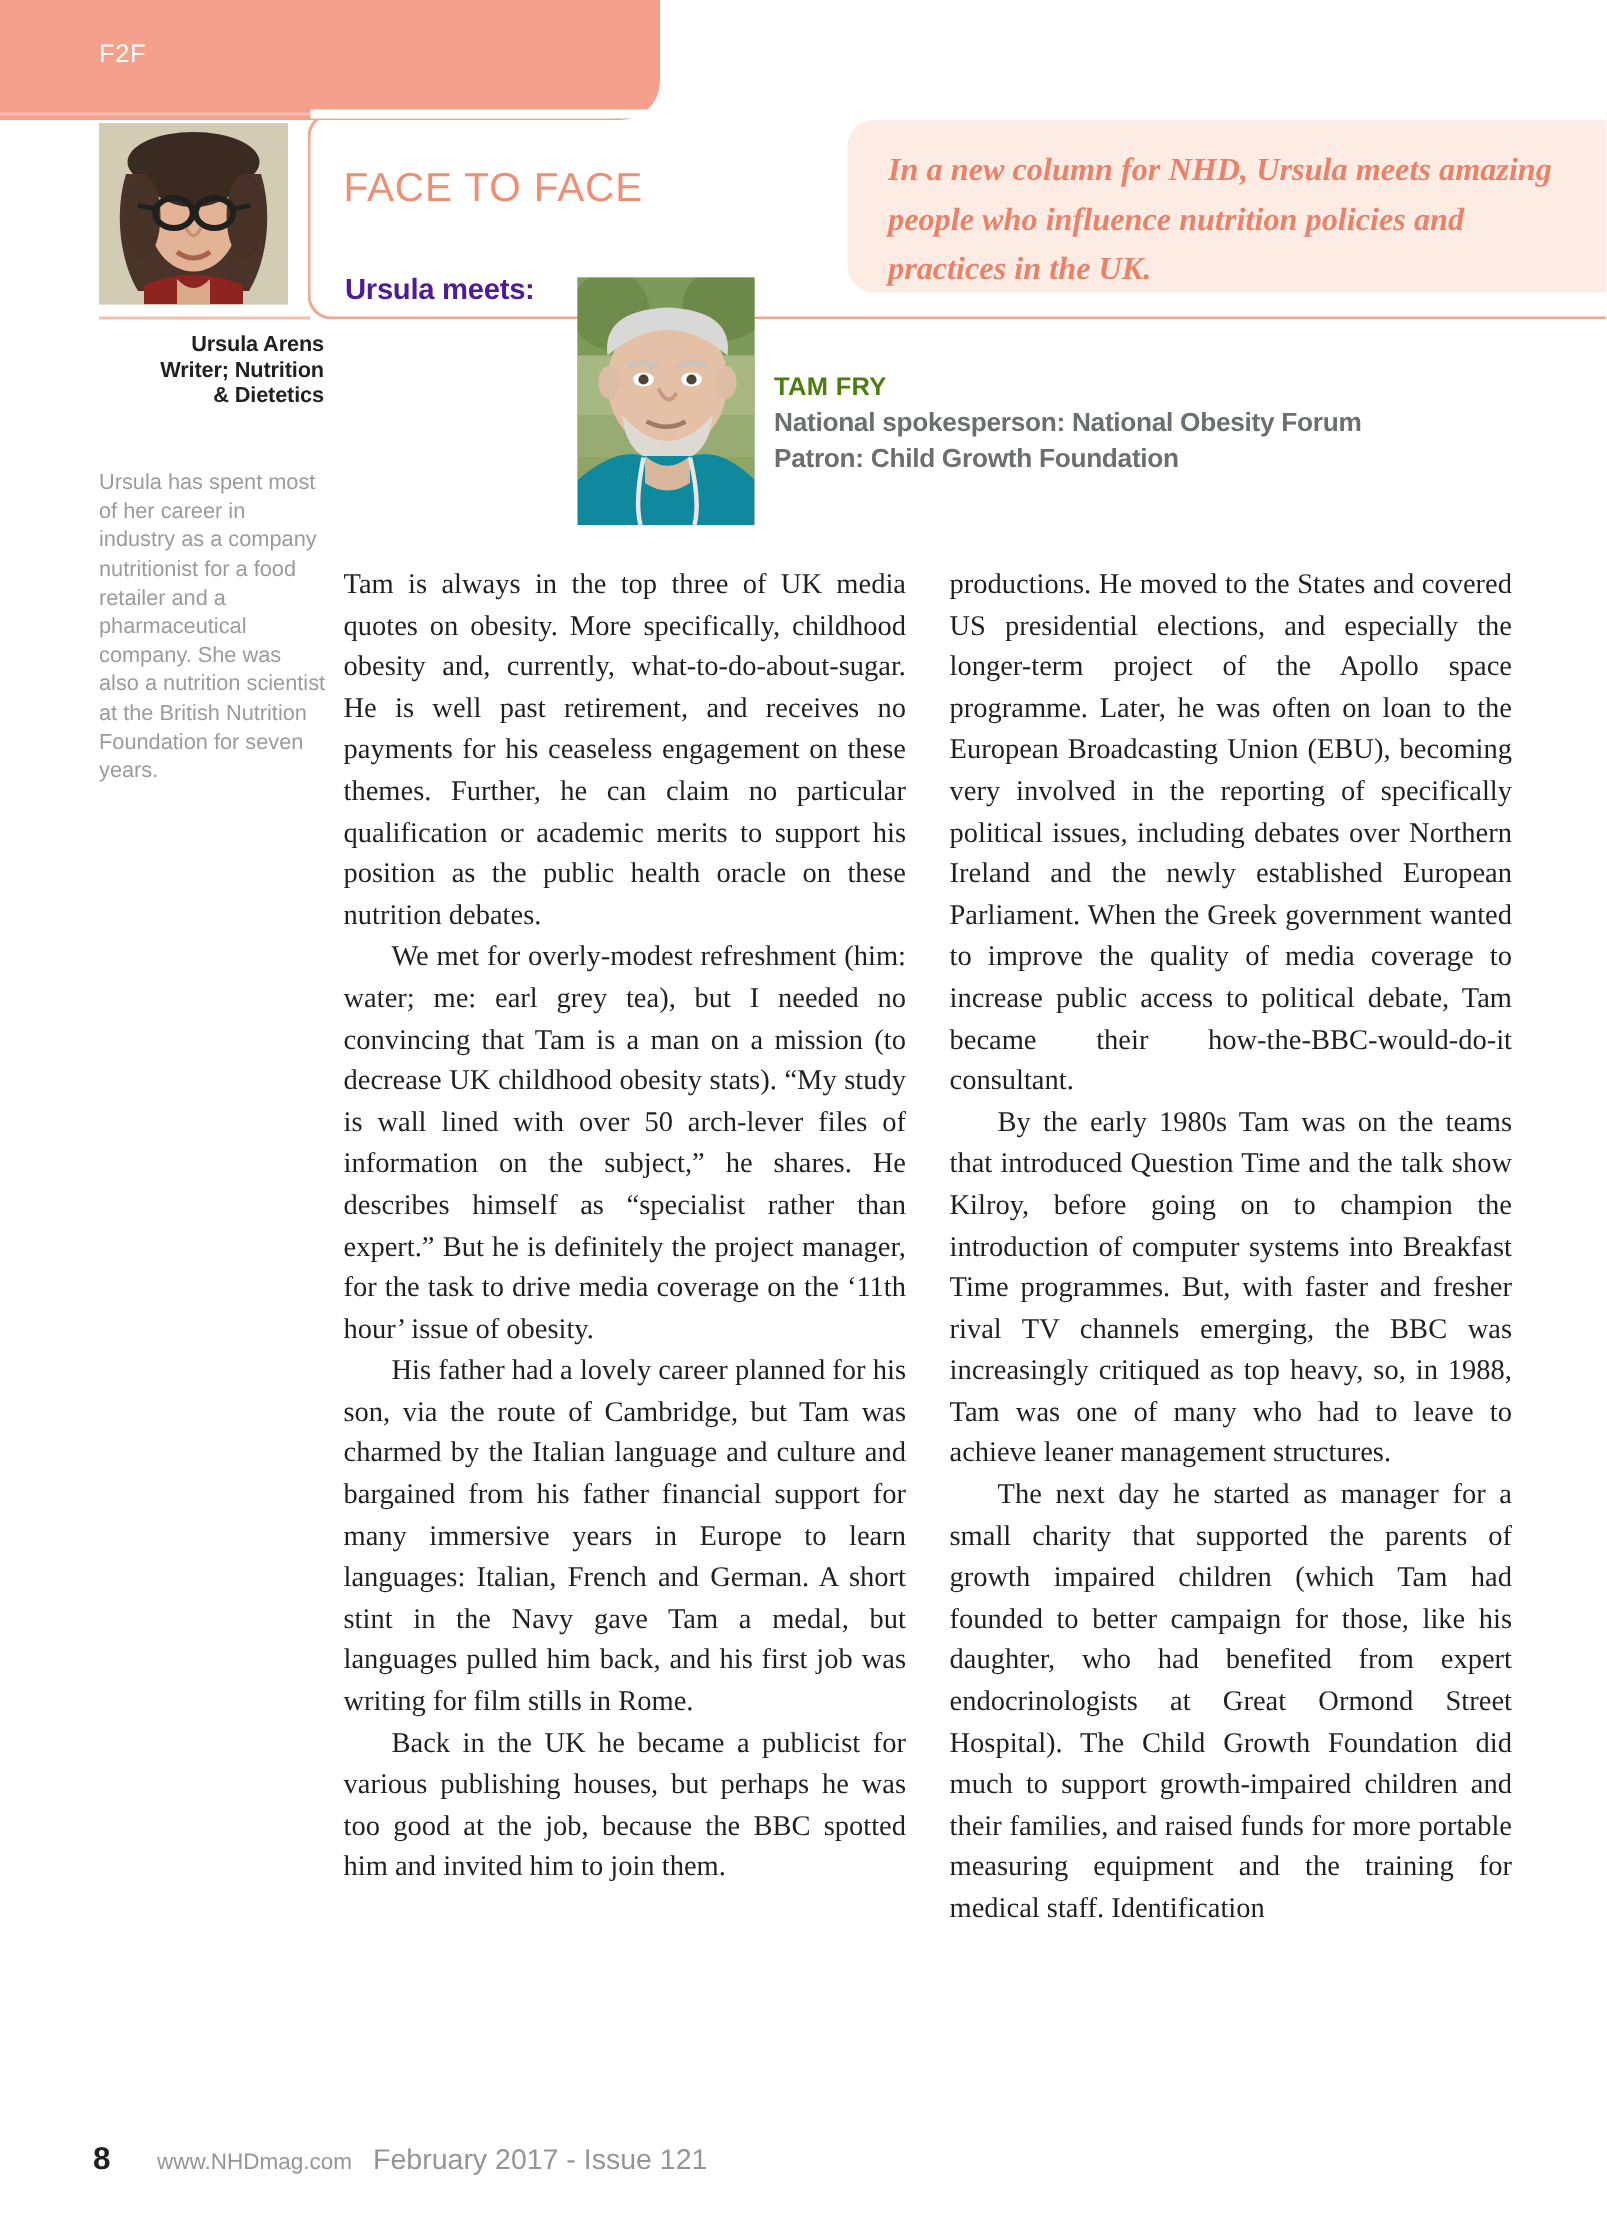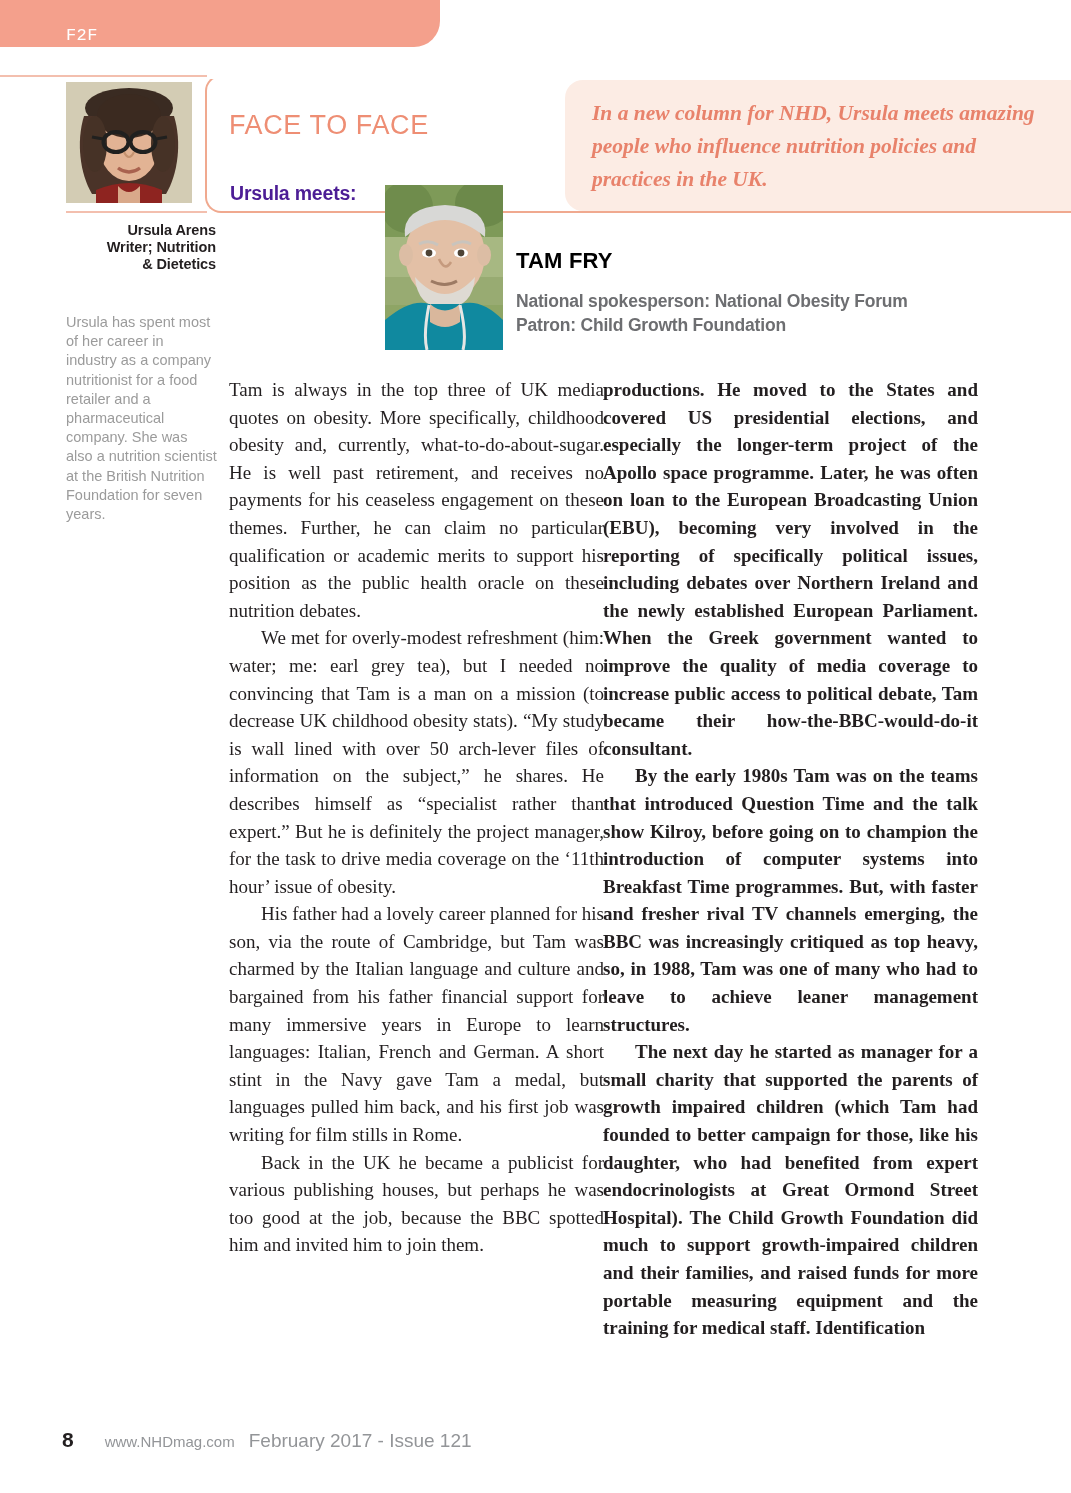--- a/index.html
+++ b/index.html
@@ -14,24 +14,23 @@
     font-family: "Liberation Sans", sans-serif;
     overflow: hidden;
   }
 
   
   .top-banner {
     position: absolute;
     left: 0;
     top: 0;
     width: 440px;
-    height: 47px;
+    height: 80px;
     background: #f4a08c;
     border-bottom-right-radius: 26px;
-    font-family: Liberation Mono, monospace;
   }
   .top-banner-label {
     position: absolute;
     left: 66px;
     top: 26px;
     font-size: 17px;
     color: #ffffff;
     letter-spacing: 0.4px;
   }
 
@@ -122,21 +121,21 @@
     font-weight: 300;
     letter-spacing: 0.6px;
   }
 
   
   .pullquote {
     position: absolute;
     left: 565px;
     top: 80px;
     width: 506px;
-    height: 131px;
+    height: 115px;
     background: #fcece4;
     border-top-left-radius: 18px;
     border-bottom-left-radius: 18px;
     box-sizing: border-box;
     padding: 17px 24px 0 27px;
   }
   .pullquote-text {
     font-family: "Liberation Serif", serif;
     font-style: italic;
     font-weight: bold;
@@ -169,25 +168,25 @@
   .tam-photo svg { display: block; }
 
   
   .tam-block {
     position: absolute;
     left: 516px;
     top: 248px;
     width: 500px;
   }
   .tam-name {
-    font-size: 22px;
-    font-weight: bold;
-    color: #000000;
+    font-size: 17px;
+    font-weight: bold;
+    color: #4d7c0f;
     letter-spacing: 0.2px;
-    margin-bottom: 15px;
+    margin-bottom: 1px;
   }
   .tam-role {
     font-size: 17.5px;
     line-height: 24px;
     font-weight: bold;
     color: #6d6e71;
     letter-spacing: -0.2px;
   }
 
   
@@ -197,21 +196,21 @@
     width: 375px;
     font-family: "Liberation Serif", serif;
     font-size: 19px;
     line-height: 27.6px;
     color: #231f20;
     text-align: justify;
     text-justify: inter-word;
     hyphens: none;
   }
   .col-left { left: 229px; }
-  .col-right { left: 603px; font-weight: bold; }
+  .col-right { left: 633px; }
   .col p { margin: 0; }
   .col p.indent { text-indent: 32px; }
 
   
   .footer {
     position: absolute;
     left: 62px;
     top: 1428px;
     display: flex;
     align-items: baseline;

